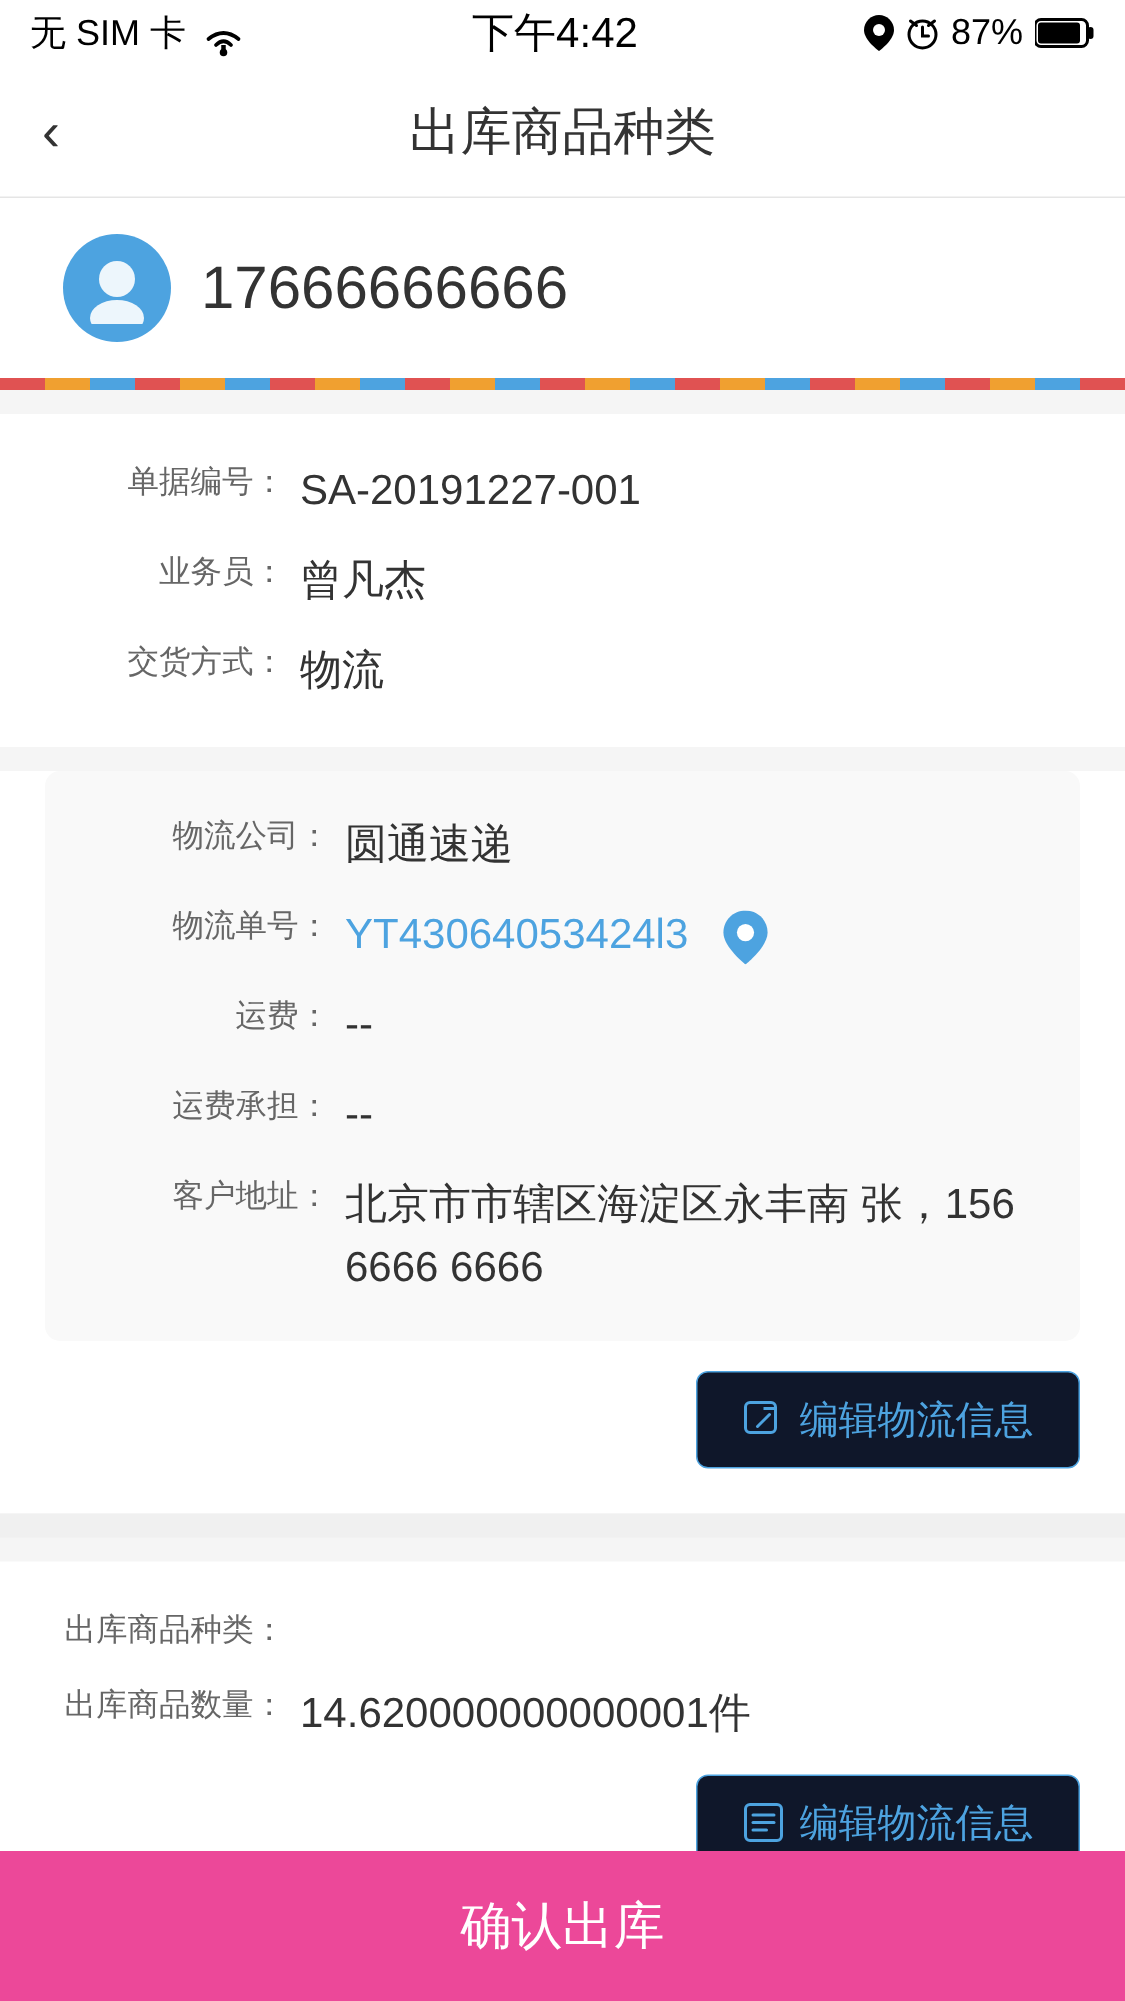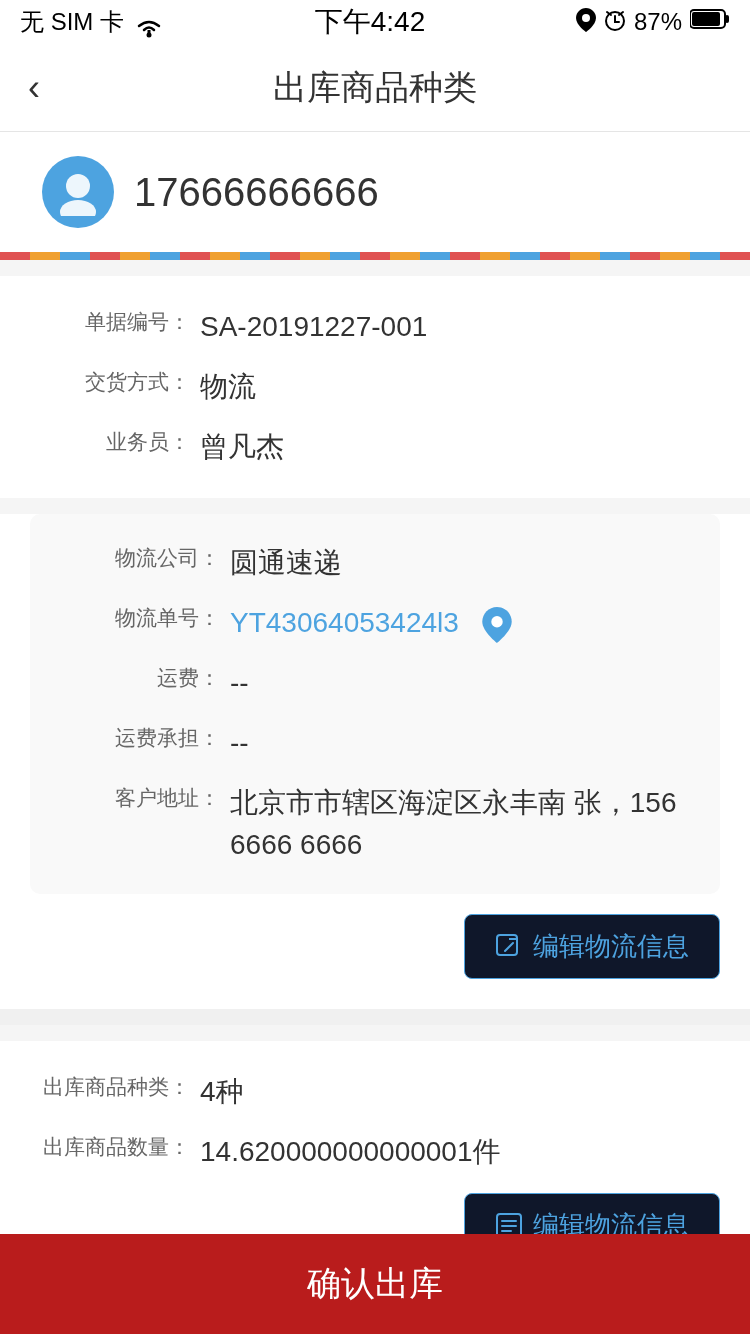--- a/index.html
+++ b/index.html
@@ -20,21 +20,21 @@
       height: 44px;
       display: flex;
       align-items: center;
       justify-content: space-between;
       padding: 0 20px;
       font-size: 24px;
       color: #000;
     }
     .status-left { display: flex; align-items: flex-end; gap: 10px; }
     .status-center { font-size: 28px; font-weight: 500; }
-    .status-right { display: flex; gap: 8px; font-size: 24px; }
+    .status-right { display: flex; align-items: center; gap: 8px; font-size: 24px; }
 
     
     .nav-bar {
       background: #fff;
       height: 88px;
       display: flex;
       align-items: center;
       justify-content: center;
       position: relative;
       border-bottom: 1px solid #e5e5e5;
@@ -172,21 +172,21 @@
       min-height: 200px;
     }
 
     
     .confirm-bar {
       position: fixed;
       bottom: 0;
       left: 0;
       width: 750px;
       height: 100px;
-      background: #b91c1c;
+      background: #ec4899;
       display: flex;
       align-items: center;
       justify-content: center;
       cursor: pointer;
     }
     .confirm-text {
       color: #fff;
       font-size: 34px;
       font-weight: 500;
     }
@@ -241,26 +241,26 @@
 </div>
 
 <div class="dashed-divider"></div>
 
 <div class="section">
   <div class="info-row">
     <span class="info-label">单据编号：</span>
     <span class="info-value">SA-20191227-001</span>
   </div>
   <div class="info-row">
+    <span class="info-label">业务员：</span>
+    <span class="info-value">曾凡杰</span>
+  </div>
+  <div class="info-row">
     <span class="info-label">交货方式：</span>
     <span class="info-value">物流</span>
-  </div>
-  <div class="info-row">
-    <span class="info-label">业务员：</span>
-    <span class="info-value">曾凡杰</span>
   </div>
 </div>
 
 <div class="section" style="margin-top:0; padding-top:0;">
   <div class="logistics-card">
     <div class="info-row">
       <span class="info-label">物流公司：</span>
       <span class="info-value">圆通速递</span>
     </div>
     <div class="info-row">
@@ -297,21 +297,20 @@
       <span>编辑物流信息</span>
     </button>
   </div>
 </div>
 
 <div class="gray-divider"></div>
 
 <div class="section">
   <div class="info-row">
     <span class="info-label">出库商品种类：</span>
-    <span class="info-value">4种</span>
   </div>
   <div class="info-row">
     <span class="info-label">出库商品数量：</span>
     <span class="info-value">14.620000000000001件</span>
   </div>
 
   <div class="view-detail-btn">
     <button class="btn-outline">
       <svg width="28" height="28" viewBox="0 0 28 28">
         <rect x="2" y="2" width="24" height="24" rx="3" stroke="#4da3e0" stroke-width="2" fill="none"></rect>

